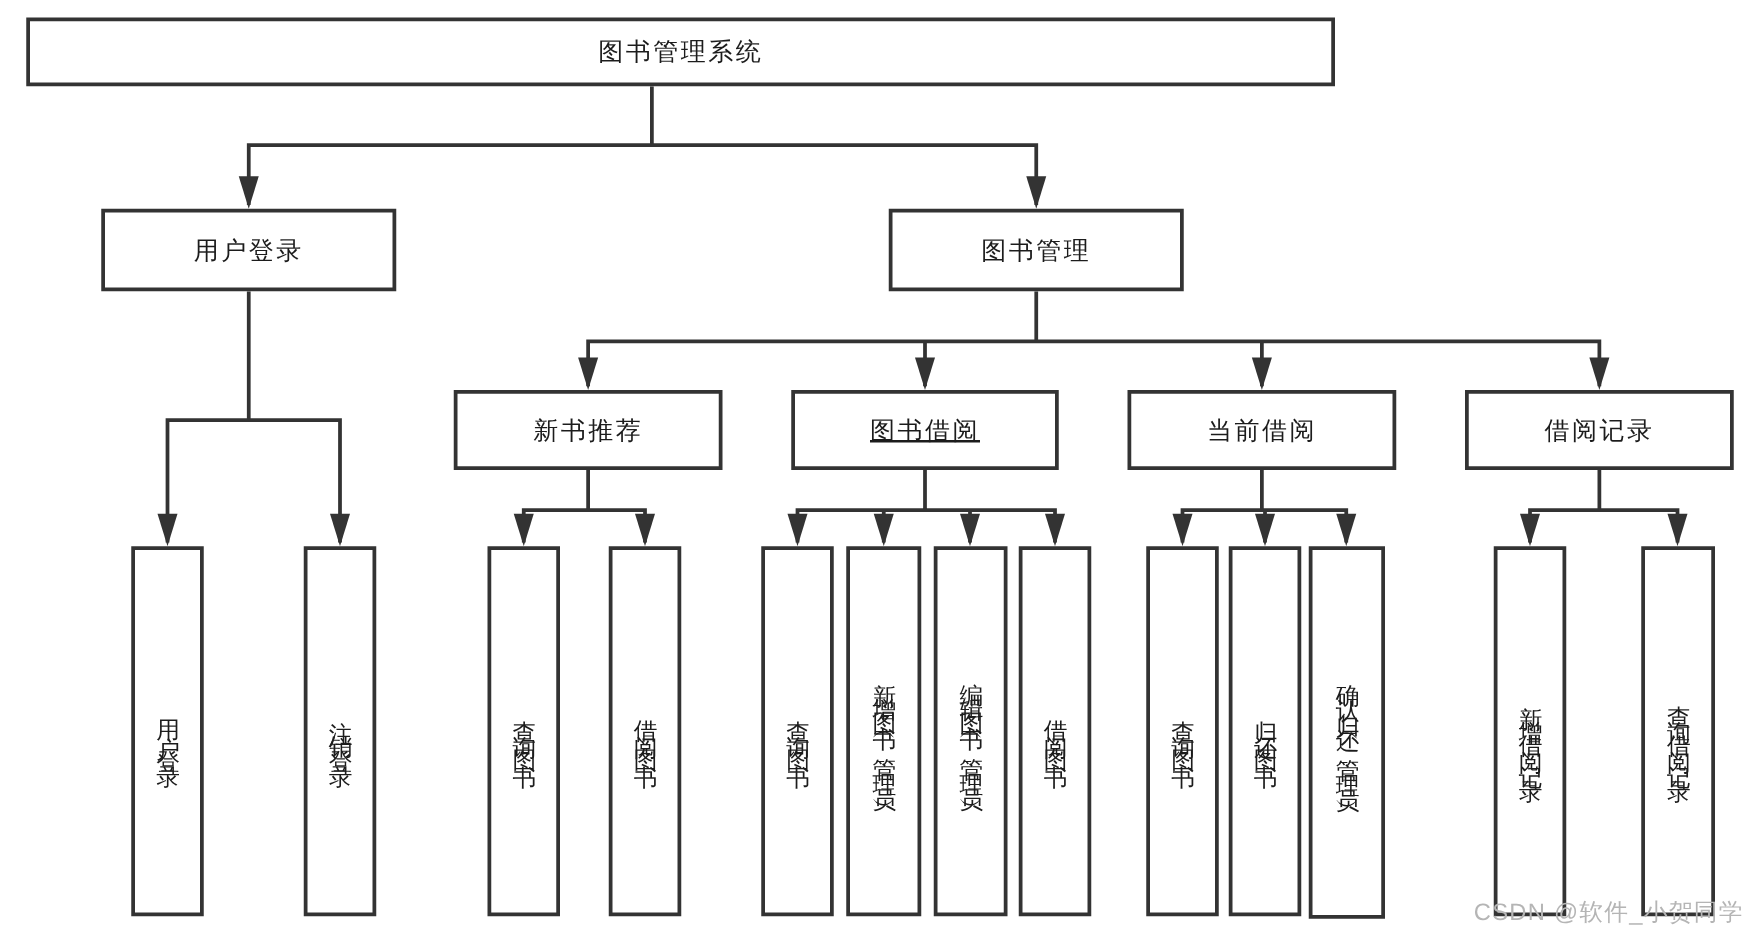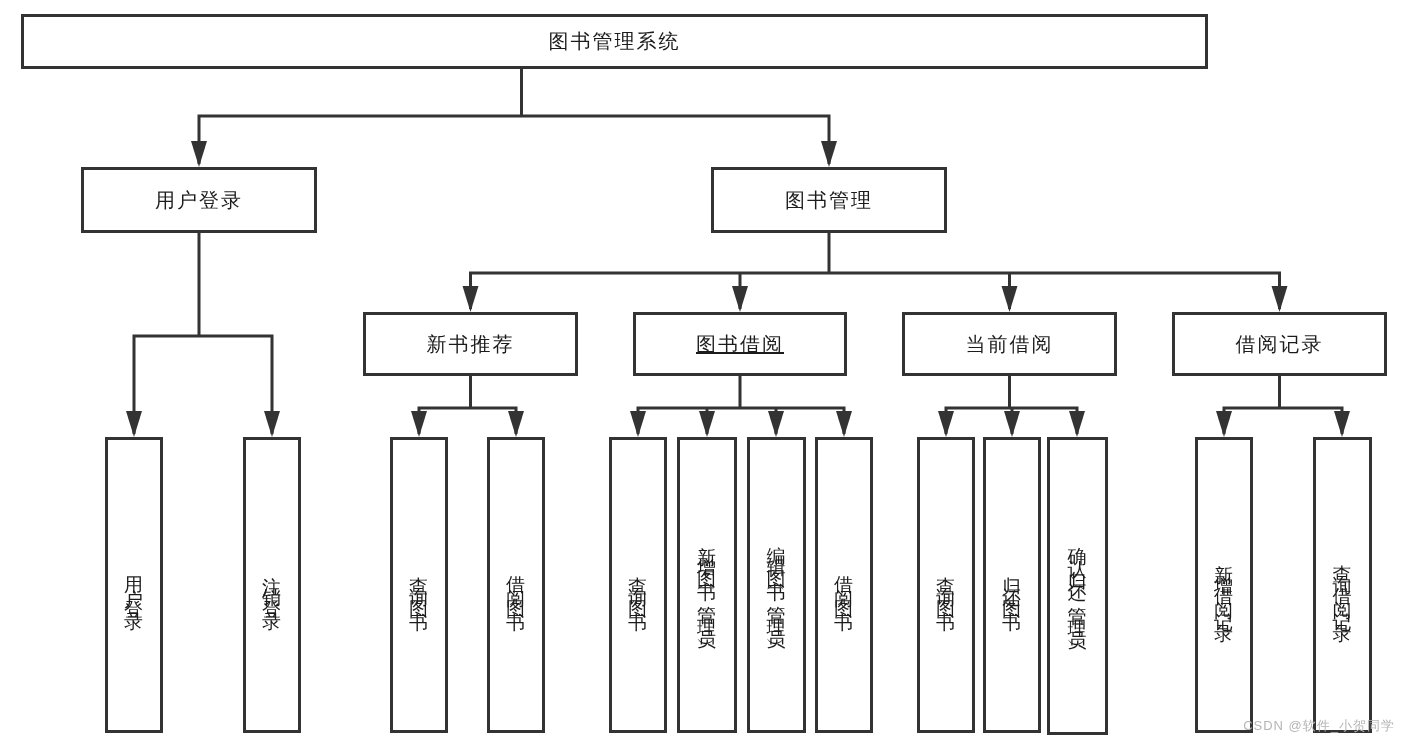--- a/index.html
+++ b/index.html
@@ -31,21 +31,21 @@
     font-size:19px;
     letter-spacing:12px;
     line-height:1;
   }
   .watermark{
     position:absolute;
     top:717px;
     right:10px;
     z-index:3;
     color:#b5b5b5;
-    font-size:13px;
+    font-size:19px;
     letter-spacing:1px;
     white-space:nowrap;
   }
 </style>
 </head>
 <body>
 
 <div id="canvas">
 
   <svg id="wires" width="1405" height="747" viewBox="0 0 1405 747">
@@ -91,21 +91,21 @@
       <polygon points="1069,411 1085,411 1077,437"></polygon>
     </g>
 
     <g>
       <path d="M1279.5 376 V408 M1224 434 V408 H1342 V434"></path>
       <polygon points="1216,411 1232,411 1224,437"></polygon>
       <polygon points="1334,411 1350,411 1342,437"></polygon>
     </g>
   </svg>
 
-  <div class="node hbox" style="left:21px;top:14px;width:1187px;height:55px;">图书管理系统</div>
+  <div class="node hbox" style="left:21px;top:14px;width:1047px;height:55px;">图书管理系统</div>
 
   <div class="node hbox" style="left:81px;top:167px;width:236px;height:66px;">用户登录</div>
   <div class="node hbox" style="left:711px;top:167px;width:236px;height:66px;">图书管理</div>
 
   <div class="node hbox" style="left:363px;top:312px;width:215px;height:64px;">新书推荐</div>
   <div class="node hbox" style="left:633px;top:312px;width:214px;height:64px;text-decoration:underline;">图书借阅</div>
   <div class="node hbox" style="left:1172px;top:312px;width:215px;height:64px;">借阅记录</div>
   <div class="node hbox" style="left:902px;top:312px;width:215px;height:64px;">当前借阅</div>
 
   <div class="node vbox" style="left:105px;top:437px;width:58px;height:296px;">用户登录</div>

